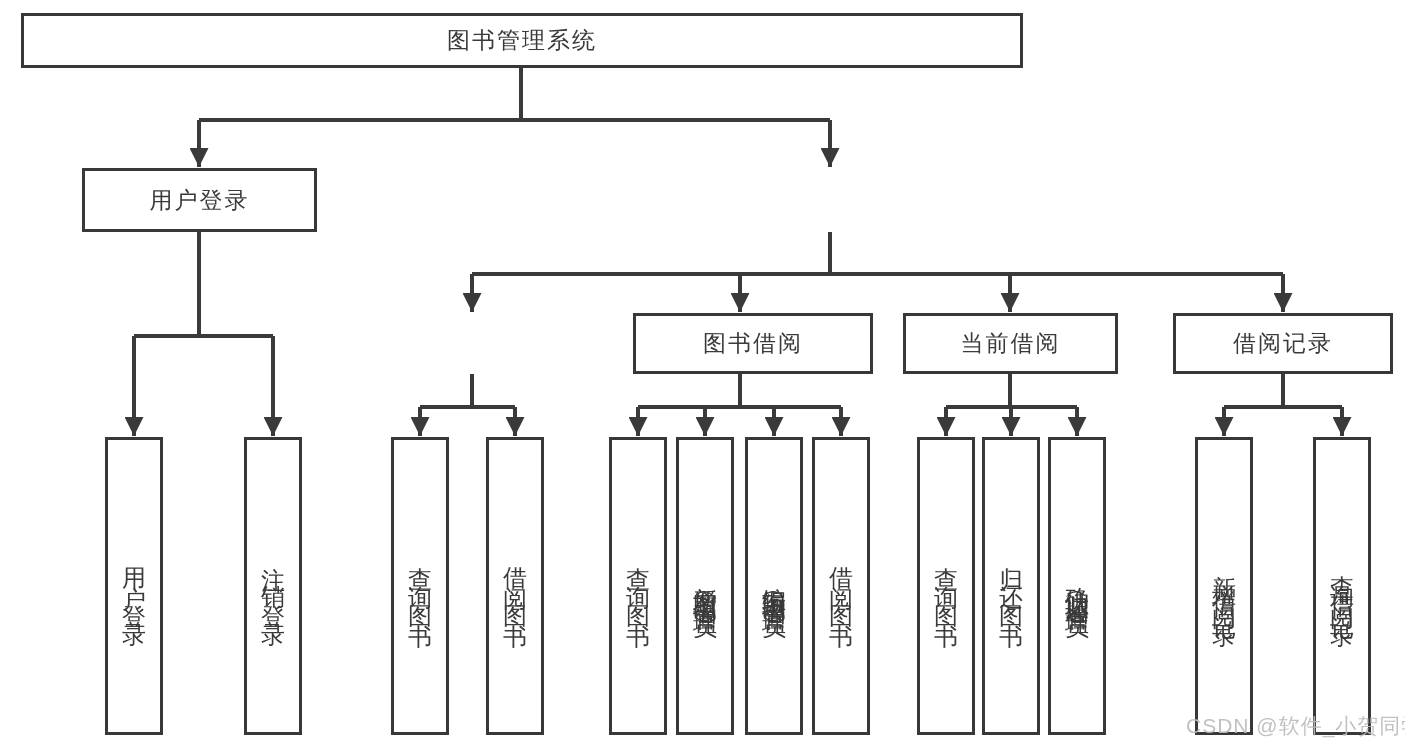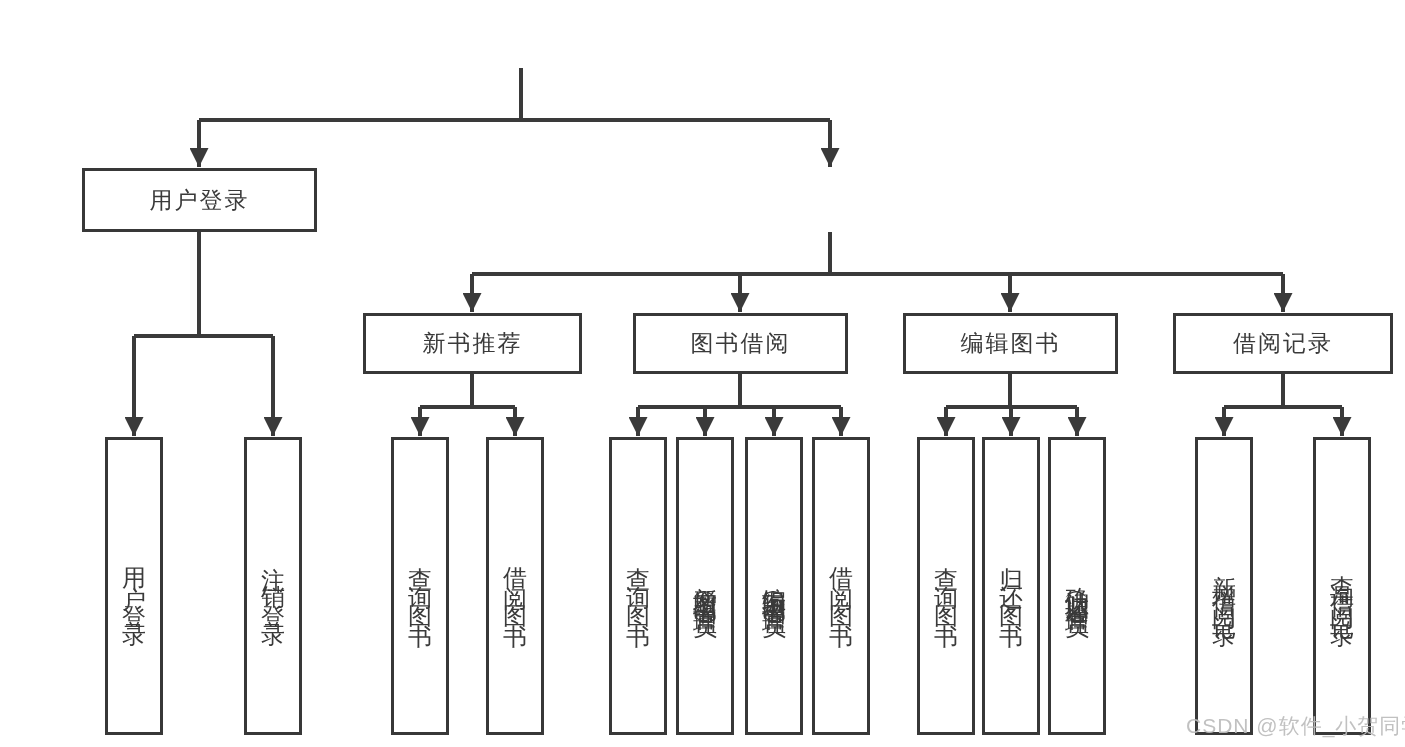--- a/index.html
+++ b/index.html
@@ -90,26 +90,26 @@
     <line class="a" x1="841" y1="407" x2="841" y2="436" marker-end="url(#ah)"></line>
 
     <line class="a" x1="946" y1="407" x2="946" y2="436" marker-end="url(#ah)"></line>
     <line class="a" x1="1011" y1="407" x2="1011" y2="436" marker-end="url(#ah)"></line>
     <line class="a" x1="1077" y1="407" x2="1077" y2="436" marker-end="url(#ah)"></line>
 
     <line class="a" x1="1224" y1="407" x2="1224" y2="436" marker-end="url(#ah)"></line>
     <line class="a" x1="1342" y1="407" x2="1342" y2="436" marker-end="url(#ah)"></line>
   </svg>
 
+  <div class="box" style="left:21px; top:13px; width:1002px; height:55px;">图书管理系统</div>
 
   <div class="box" style="left:82px; top:168px; width:235px; height:64px;">用户登录</div>
 
-  <div class="box" style="left:363px; top:313px; width:219px; height:61px;">新书推荐</div>
-  <div class="box" style="left:633px; top:313px; width:215px; height:61px;">图书借阅</div>
-  <div class="box" style="left:903px; top:313px; width:215px; height:61px;">编辑图书</div>
+  <div class="box" style="left:633px; top:313px; width:240px; height:61px;">图书借阅</div>
+  <div class="box" style="left:903px; top:313px; width:215px; height:61px;">当前借阅</div>
   <div class="box" style="left:1173px; top:313px; width:220px; height:61px;">借阅记录</div>
 
   <div class="box leaf s4" style="left:105px; top:437px; width:58px; height:298px;">用户登录</div>
   <div class="box leaf s4" style="left:244px; top:437px; width:58px; height:298px;">注销登录</div>
 
   <div class="box leaf s4" style="left:391px; top:437px; width:58px; height:298px;">查询图书</div>
   <div class="box leaf s4" style="left:486px; top:437px; width:58px; height:298px;">借阅图书</div>
 
   <div class="box leaf s4" style="left:609px; top:437px; width:58px; height:298px;">查询图书</div>
   <div class="box leaf s9" style="left:676px; top:437px; width:58px; height:298px;">新增图书（管理员）</div>

